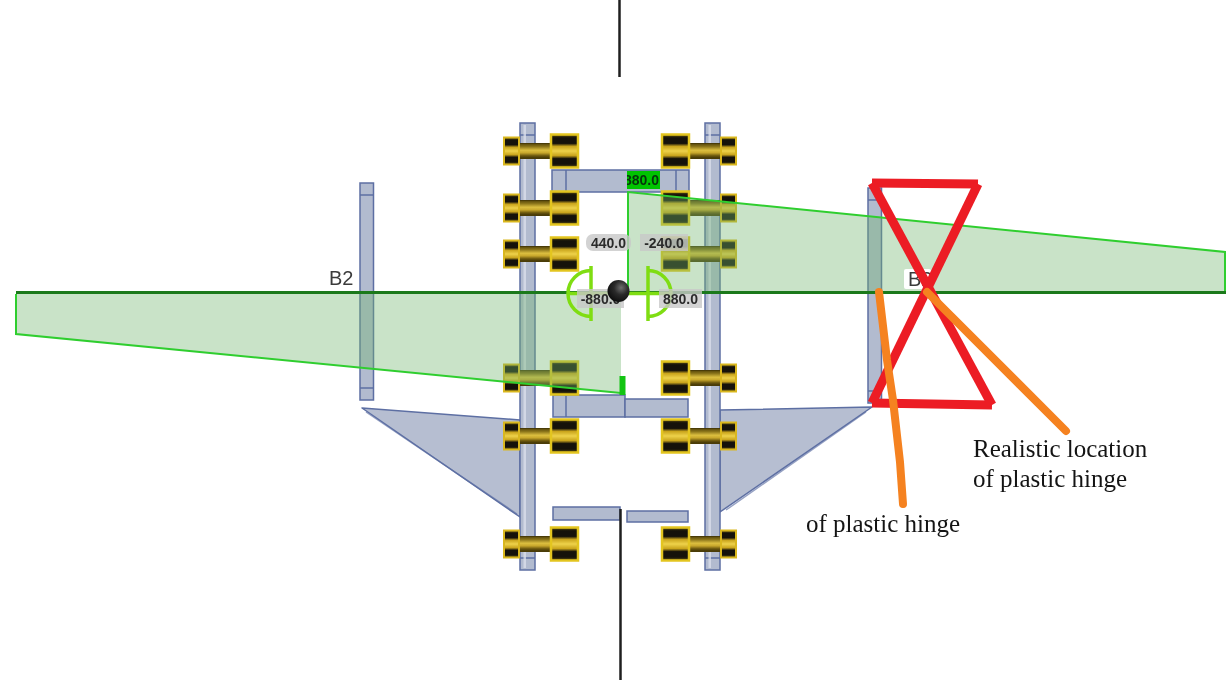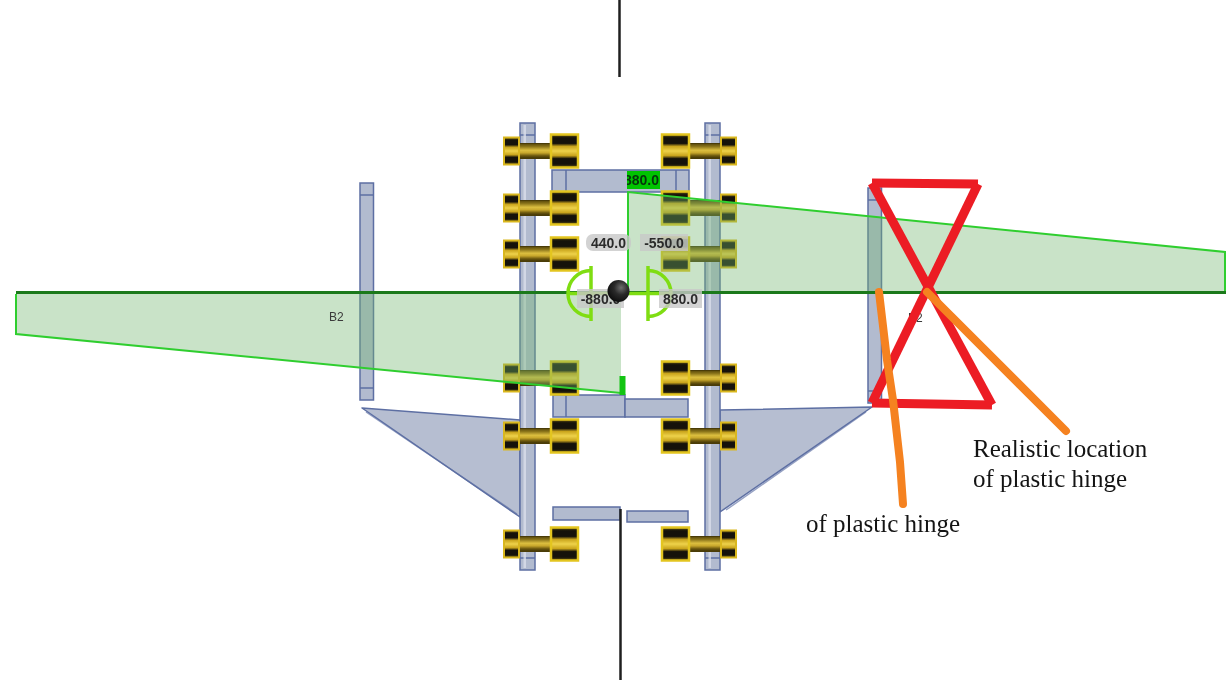--- a/index.html
+++ b/index.html
@@ -24,22 +24,22 @@
   #lbl-880  { left:659px; top:289px; width:43px; height:19px; }
   #lbl-top {
     left:627px; top:171px; width:33px; height:18px; position:absolute; overflow:hidden;
     background:var(--label_highlight_bg,#00c400); pointer-events:auto;
   }
   #lbl-top span {
     position:absolute; right:1px; top:0; line-height:18px; font-size:14px; font-weight:700;
     color:var(--label_highlight_text,#06350b); white-space:nowrap;
   }
   .member-label {
-    position:absolute; font-size:12px; color:var(--member_label_text,#3b3b3b);
-    line-height:20px; pointer-events:auto;margin-top:39px;
+    position:absolute; font-size:20px; color:var(--member_label_text,#3b3b3b);
+    line-height:20px; pointer-events:auto;
   }
   #b2-left { left:329px; top:268px; }
   #b2-right {
     left:904px; top:269px; width:27px; height:20px; background:#ffffff;
     border-radius:2px; padding-left:4px; box-sizing:border-box;
   }
   .annot {
     position:absolute; font-family:"Liberation Serif", serif; font-size:25px;
     line-height:30px; color:var(--annotation_text,#141414); white-space:nowrap;
   }
@@ -169,21 +169,21 @@
 
     <line x1="619.5" y1="0" x2="619.5" y2="77" style="stroke:var(--centerline)" stroke-width="2.5"></line>
     <line x1="620.5" y1="509" x2="620.5" y2="680" style="stroke:var(--centerline)" stroke-width="2.5"></line>
   </svg>
 
   <div id="label-layer">
     <div class="val" id="lbl-top">
       <span>880.0</span>
     </div>
     <div class="val" id="lbl-440">440.0</div>
-    <div class="val" id="lbl-m440">-550.0</div>
+    <div class="val" id="lbl-m440">-240.0</div>
     <div class="val" id="lbl-m880">-880.0</div>
     <div class="val" id="lbl-880">880.0</div>
     <div class="member-label" id="b2-left">B2</div>
     <div class="member-label" id="b2-right">B2</div>
   </div>
 
   <svg id="overlay-layer" class="layer" width="1230" height="680" viewBox="0 0 1230 680">
     <circle cx="618.5" cy="291" r="11" fill="url(#gradDot)"></circle>
     <g fill="none" style="stroke:var(--marker_red)" stroke-width="9">
       <line x1="872" y1="183" x2="978" y2="184"></line>

